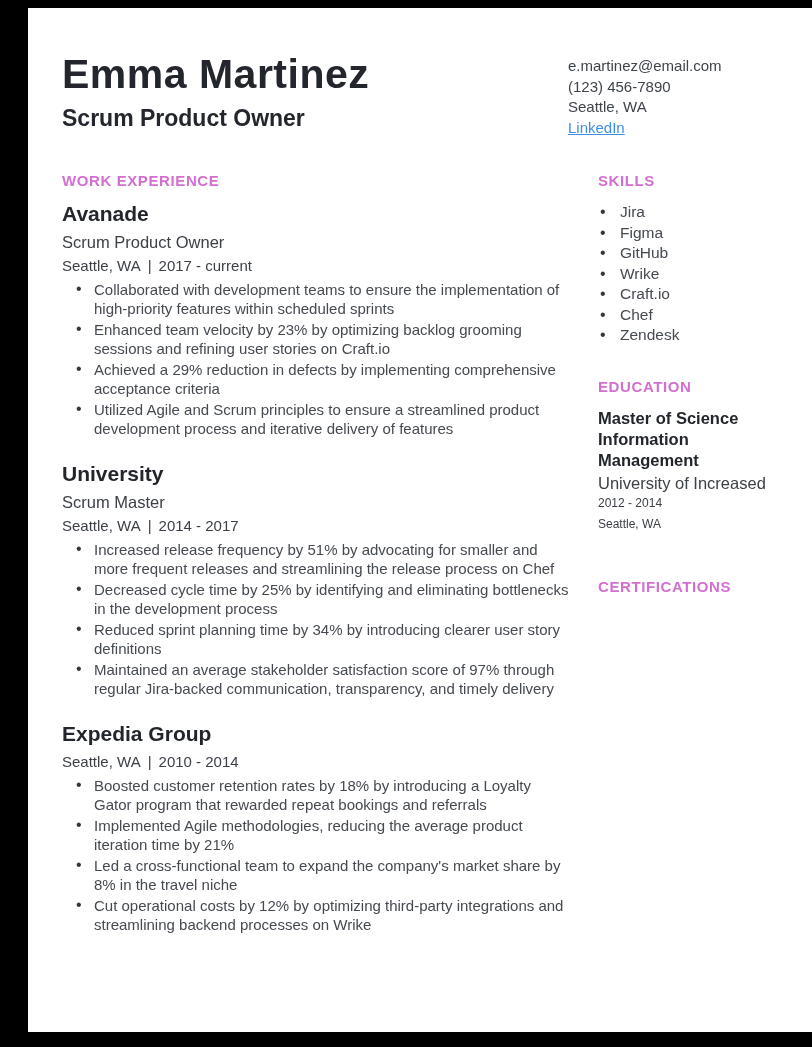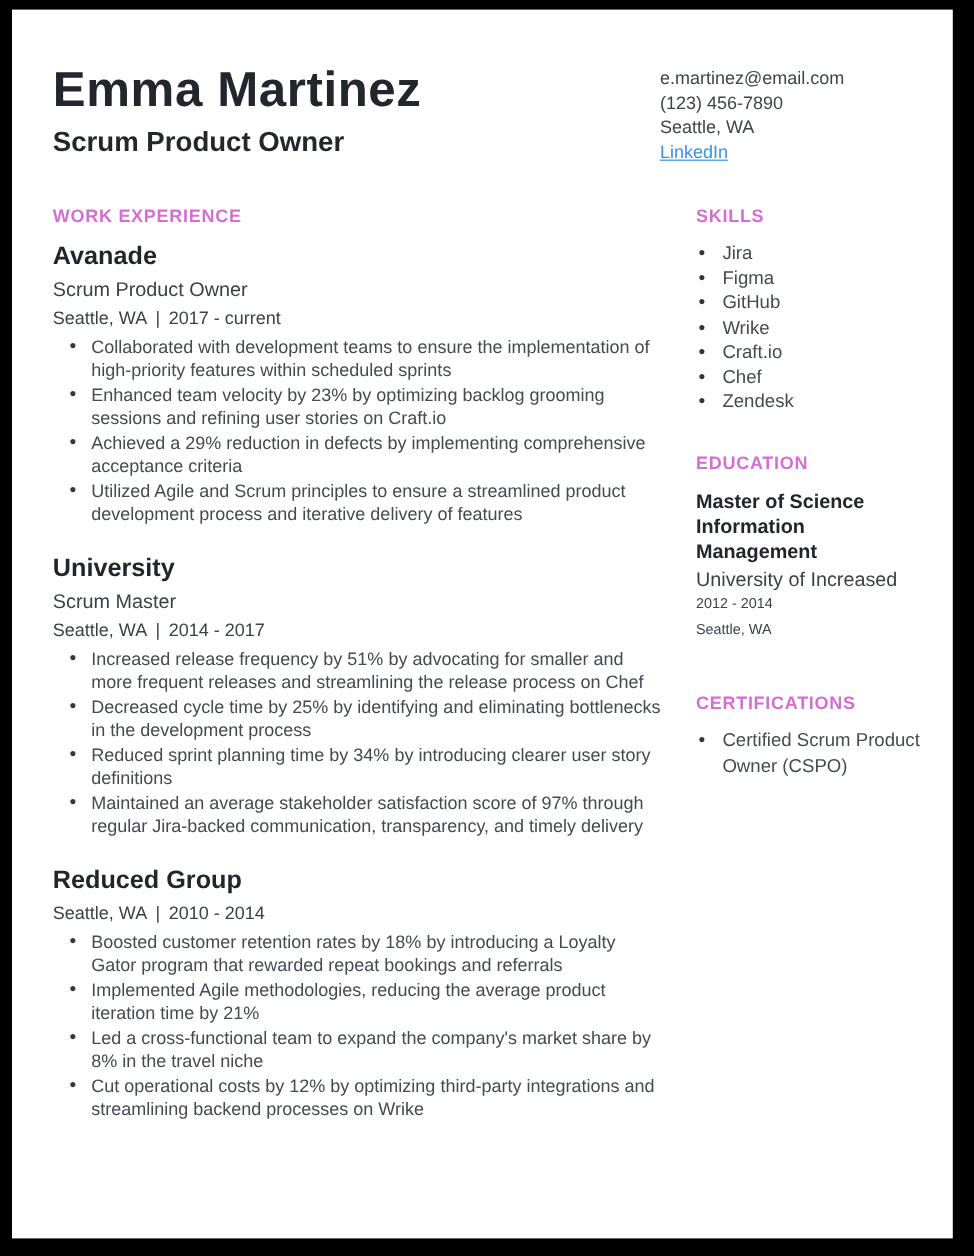--- a/index.html
+++ b/index.html
@@ -4,21 +4,21 @@
 <style>
   * { margin: 0; padding: 0; box-sizing: border-box; }
   html, body { width: 812px; height: 1047px; }
   body {
     background: #000;
     font-family: "Liberation Sans", sans-serif;
     position: relative;
   }
   .page {
     position: absolute;
-    left: 10px; top: 8px;
+    left: 28px; top: 8px;
     width: 784px; height: 1024px;
     background: #ffffff;
     padding: 44px 24px 30px 34px;
     overflow: hidden;
   }
   .header-row {
     display: flex;
     justify-content: space-between;
     align-items: flex-start;
     margin-bottom: 34px;
@@ -174,21 +174,21 @@
         </div>
         <ul class="bullets">
           <li>Increased release frequency by 51% by advocating for smaller and more frequent releases and streamlining the release process on Chef</li>
           <li>Decreased cycle time by 25% by identifying and eliminating bottlenecks in the development process</li>
           <li>Reduced sprint planning time by 34% by introducing clearer user story definitions</li>
           <li>Maintained an average stakeholder satisfaction score of 97% through regular Jira-backed communication, transparency, and timely delivery</li>
         </ul>
       </div>
 
       <div class="job">
-        <div class="company">Reduced Group</div>
+        <div class="company">Expedia Group</div>
         <div class="meta">
           <span>Seattle, WA</span><span class="sep">|</span><span>2010 - 2014</span>
         </div>
         <ul class="bullets">
           <li>Boosted customer retention rates by 18% by introducing a Loyalty Gator program that rewarded repeat bookings and referrals</li>
           <li>Implemented Agile methodologies, reducing the average product iteration time by 21%</li>
           <li>Led a cross-functional team to expand the company's market share by 8% in the travel niche</li>
           <li>Cut operational costs by 12% by optimizing third-party integrations and streamlining backend processes on Wrike</li>
         </ul>
       </div>
@@ -213,20 +213,17 @@
         <h2 class="section-heading">EDUCATION</h2>
         <div class="degree">Master of Science</div>
         <div class="field">Information Management</div>
         <div class="school">University of Increased</div>
         <div class="edu-dates">2012 - 2014</div>
         <div class="edu-location">Seattle, WA</div>
       </div>
 
       <div class="cert-section">
         <h2 class="section-heading">CERTIFICATIONS</h2>
-        <ul class="side-list cert-list">
-          <li>Certified Scrum Product Owner (CSPO)</li>
-        </ul>
       </div>
 
     </div>
   </div>
 </div>
 
 </body></html>

